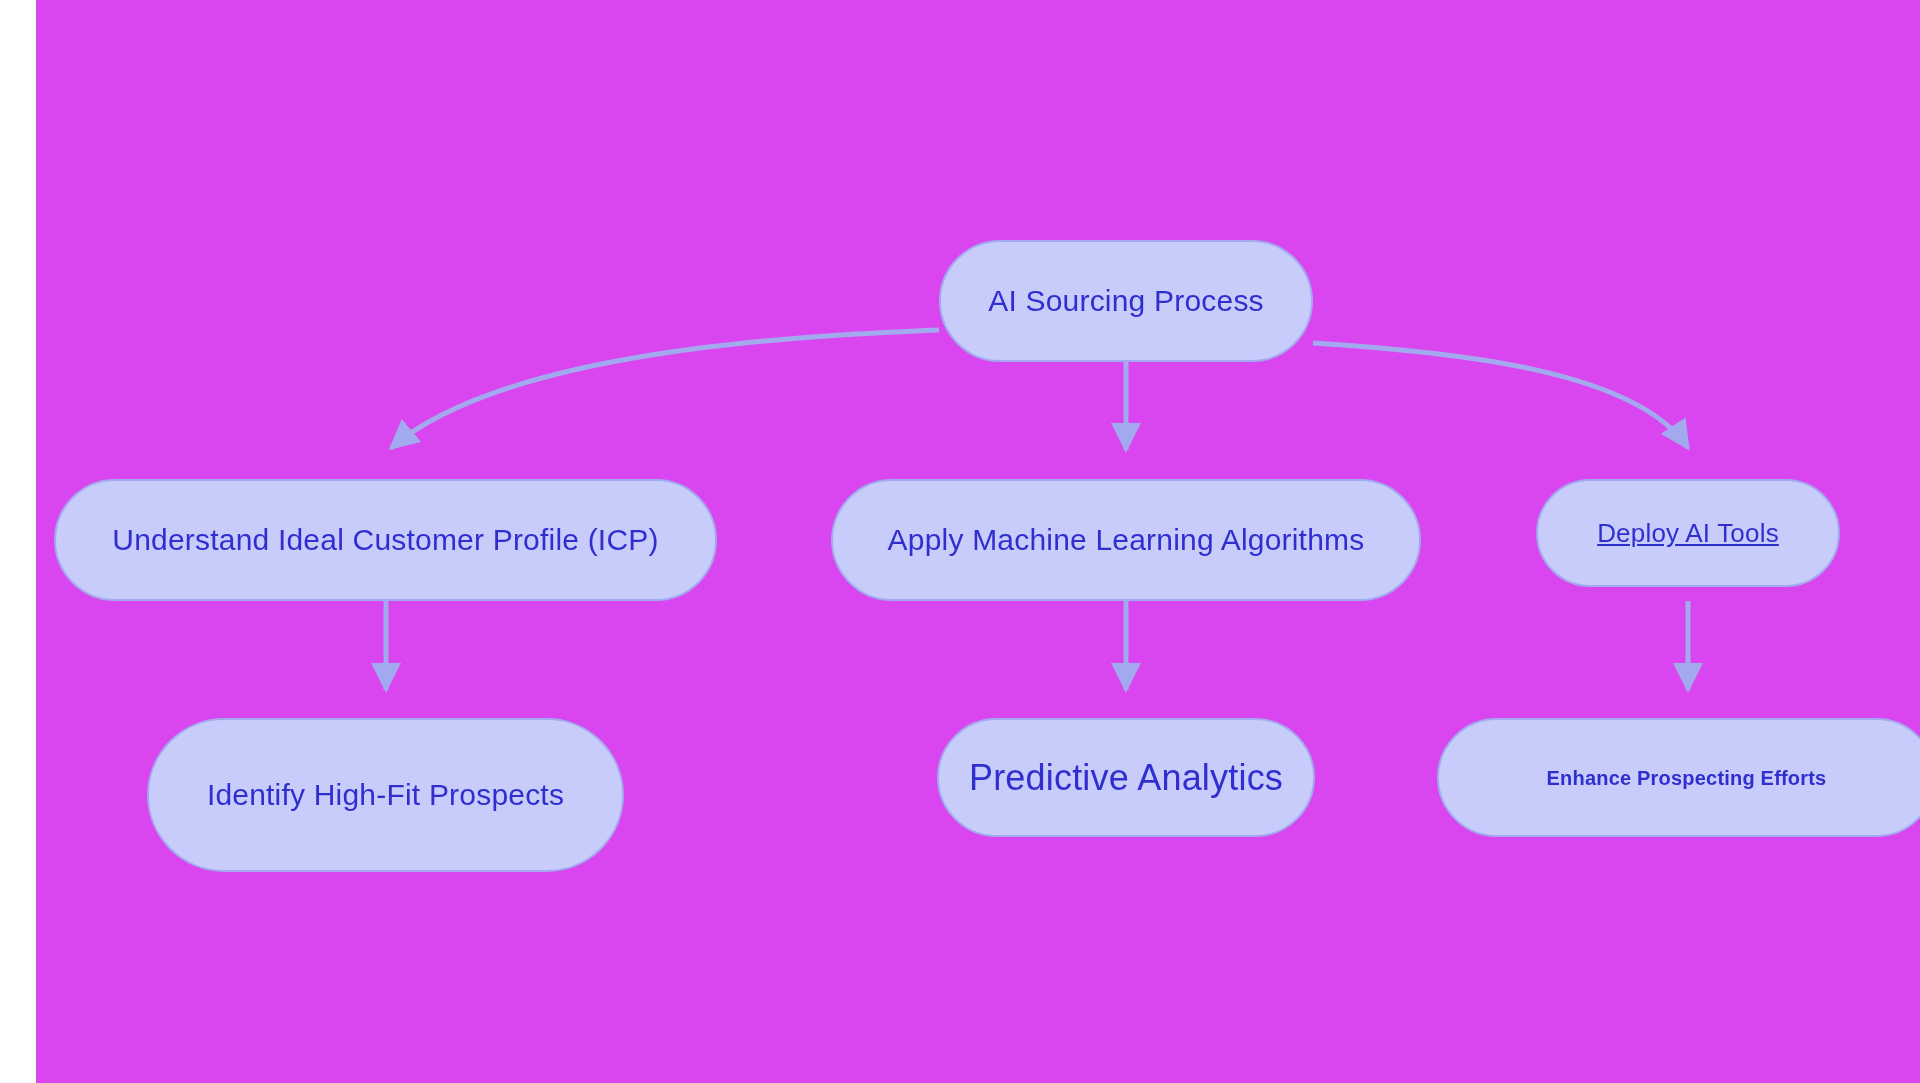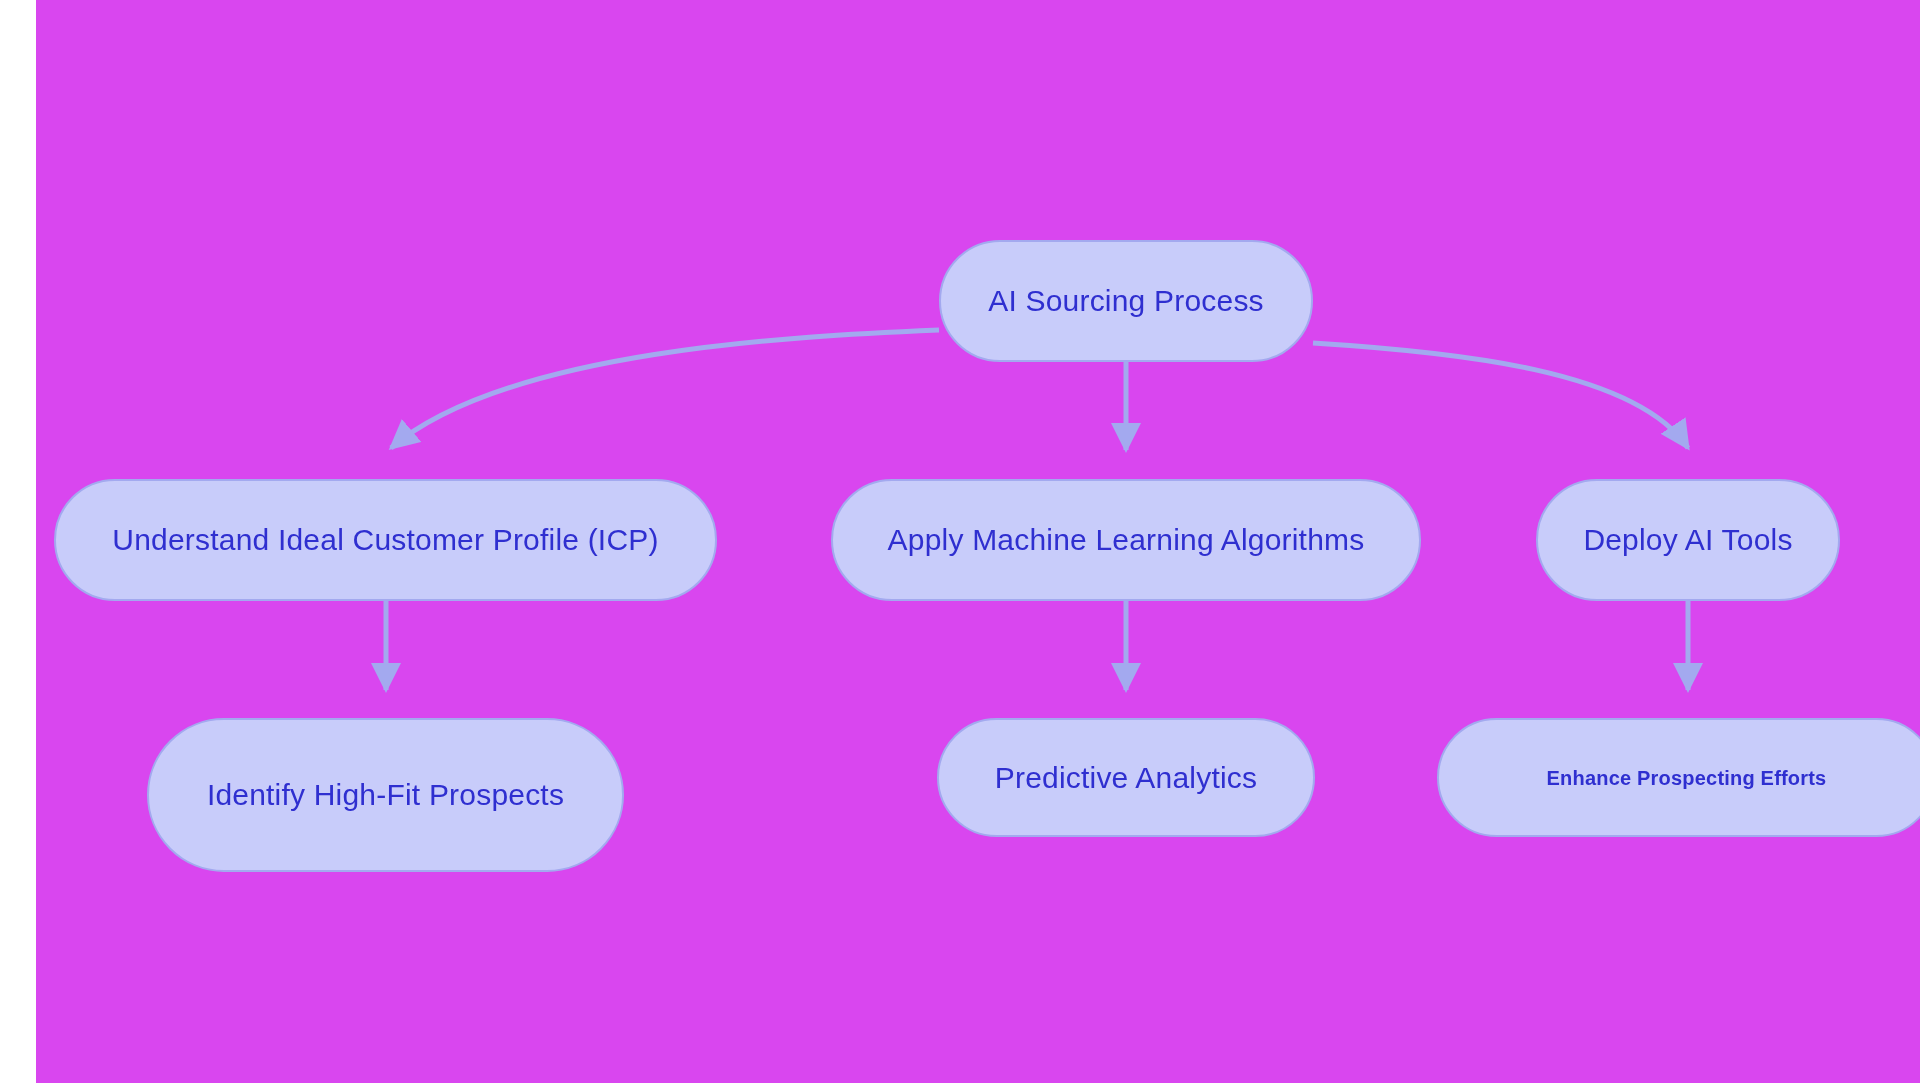--- a/index.html
+++ b/index.html
@@ -76,29 +76,29 @@
   </div>
 
   <div class="node" id="node-branch-middle" style="left: 795px; top: 479px; width: 590px; height: 122px; font-size: 30px; background: rgb(200, 204, 250); border-color: rgb(163, 169, 239); color: rgb(47, 47, 208);">
     <span class="node-label">Apply Machine Learning Algorithms</span>
   </div>
 
   <div class="node" id="node-branch-left" style="left: 18px; top: 479px; width: 663px; height: 122px; font-size: 30px; background: rgb(200, 204, 250); border-color: rgb(163, 169, 239); color: rgb(47, 47, 208);">
     <span class="node-label">Understand Ideal Customer Profile (ICP)</span>
   </div>
 
-  <div class="node" id="node-branch-right" style="left: 1500px; top: 479px; width: 304px; height: 122px; font-size: 30px; background: rgb(200, 204, 250); border-color: rgb(163, 169, 239); color: rgb(47, 47, 208);">
+  <div class="node" id="node-branch-right" style="left: 1500px; top: 479px; width: 304px; height: 108px; font-size: 26px; background: rgb(200, 204, 250); border-color: rgb(163, 169, 239); color: rgb(47, 47, 208); text-decoration: underline;">
     <span class="node-label">Deploy AI Tools</span>
   </div>
 
   <div class="node" id="node-leaf-left" style="left: 111px; top: 718px; width: 477px; height: 154px; font-size: 30px; background: rgb(200, 204, 250); border-color: rgb(163, 169, 239); color: rgb(47, 47, 208);">
     <span class="node-label">Identify High-Fit Prospects</span>
   </div>
 
-  <div class="node" id="node-leaf-middle" style="left: 901px; top: 718px; width: 378px; height: 119px; font-size: 30px; background: rgb(200, 204, 250); border-color: rgb(163, 169, 239); color: rgb(47, 47, 208);">
+  <div class="node" id="node-leaf-middle" style="left: 901px; top: 718px; width: 378px; height: 119px; font-size: 36px; background: rgb(200, 204, 250); border-color: rgb(163, 169, 239); color: rgb(47, 47, 208);">
     <span class="node-label">Predictive Analytics</span>
   </div>
 
   <div class="node" id="node-leaf-right" style="left: 1401px; top: 718px; width: 499px; height: 119px; font-size: 20px; background: rgb(200, 204, 250); border-color: rgb(163, 169, 239); color: rgb(47, 47, 208); font-weight: bold;">
     <span class="node-label">Enhance Prospecting Efforts</span>
   </div>
 
 </div>
 
 </body></html>

